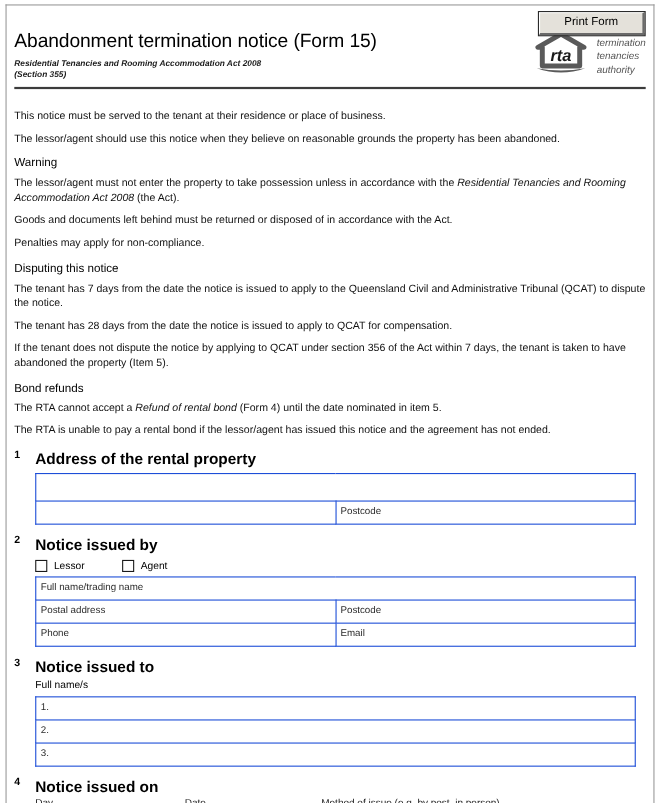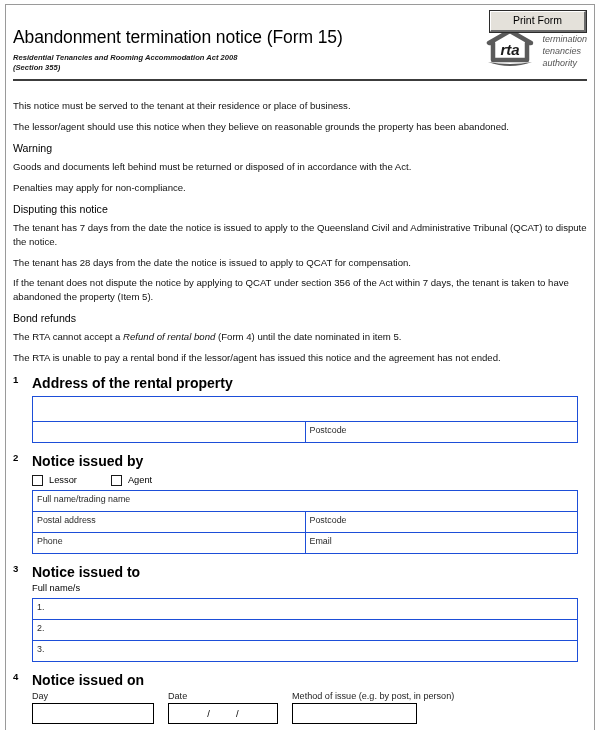--- a/index.html
+++ b/index.html
@@ -253,20 +253,21 @@
 
       <hr class="header-rule">
     </div>
 
     <div class="body-area">
 
       <p class="para">This notice must be served to the tenant at their residence or place of business.</p>
       <p class="para tight">The lessor/agent should use this notice when they believe on reasonable grounds the property has been abandoned.</p>
 
       <h2 class="sec-head">Warning</h2>
+      <p class="para"><span>The lessor/agent must not enter the property to take possession unless in accordance with the </span><span class="ital">Residential Tenancies and Rooming Accommodation Act 2008</span><span> (the Act).</span></p>
       <p class="para">Goods and documents left behind must be returned or disposed of in accordance with the Act.</p>
       <p class="para">Penalties may apply for non-compliance.</p>
 
       <h2 class="sec-head">Disputing this notice</h2>
       <p class="para">The tenant has 7 days from the date the notice is issued to apply to the Queensland Civil and Administrative Tribunal (QCAT) to dispute the notice.</p>
       <p class="para">The tenant has 28 days from the date the notice is issued to apply to QCAT for compensation.</p>
       <p class="para">If the tenant does not dispute the notice by applying to QCAT under section 356 of the Act within 7 days, the tenant is taken to have abandoned the property (Item 5).</p>
 
       <h2 class="sec-head">Bond refunds</h2>
       <p class="para"><span>The RTA cannot accept a </span><span class="ital">Refund of rental bond</span><span> (Form 4) until the date nominated in item 5.</span></p>

